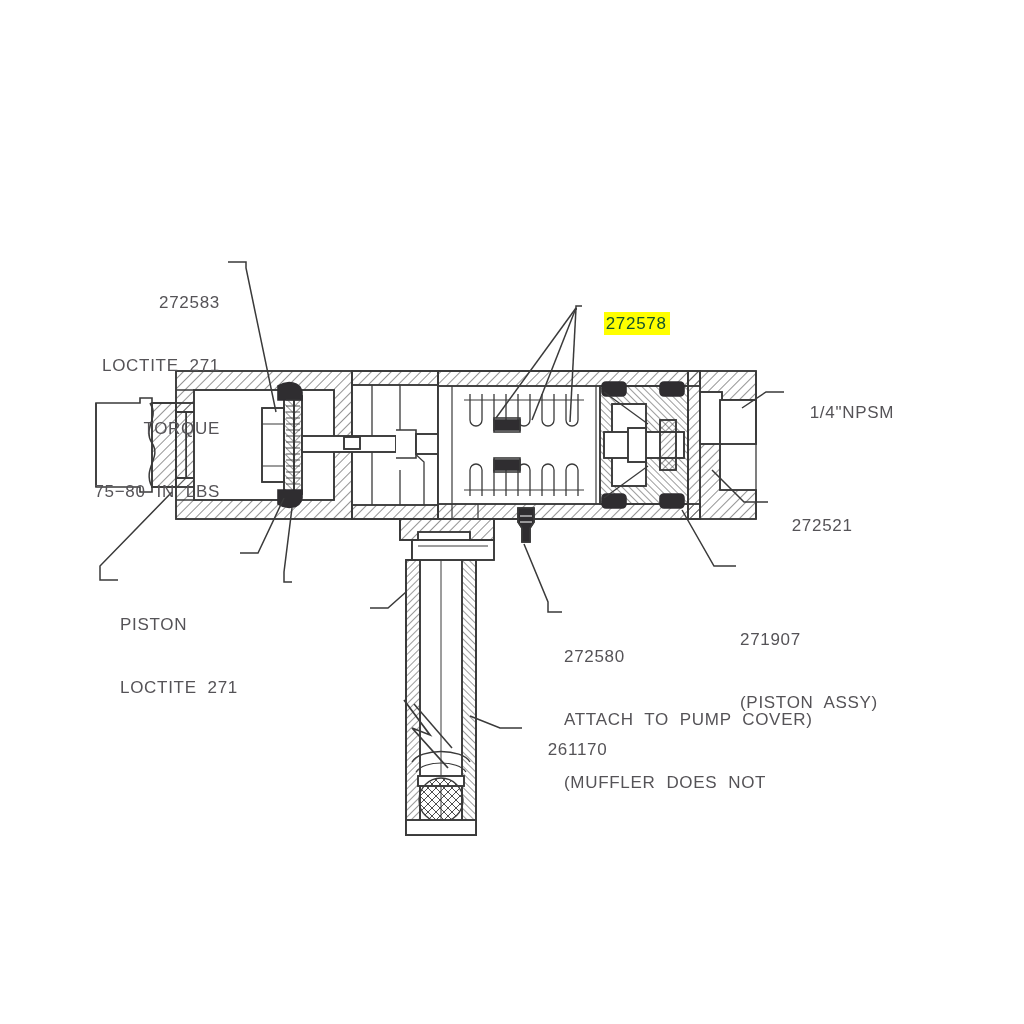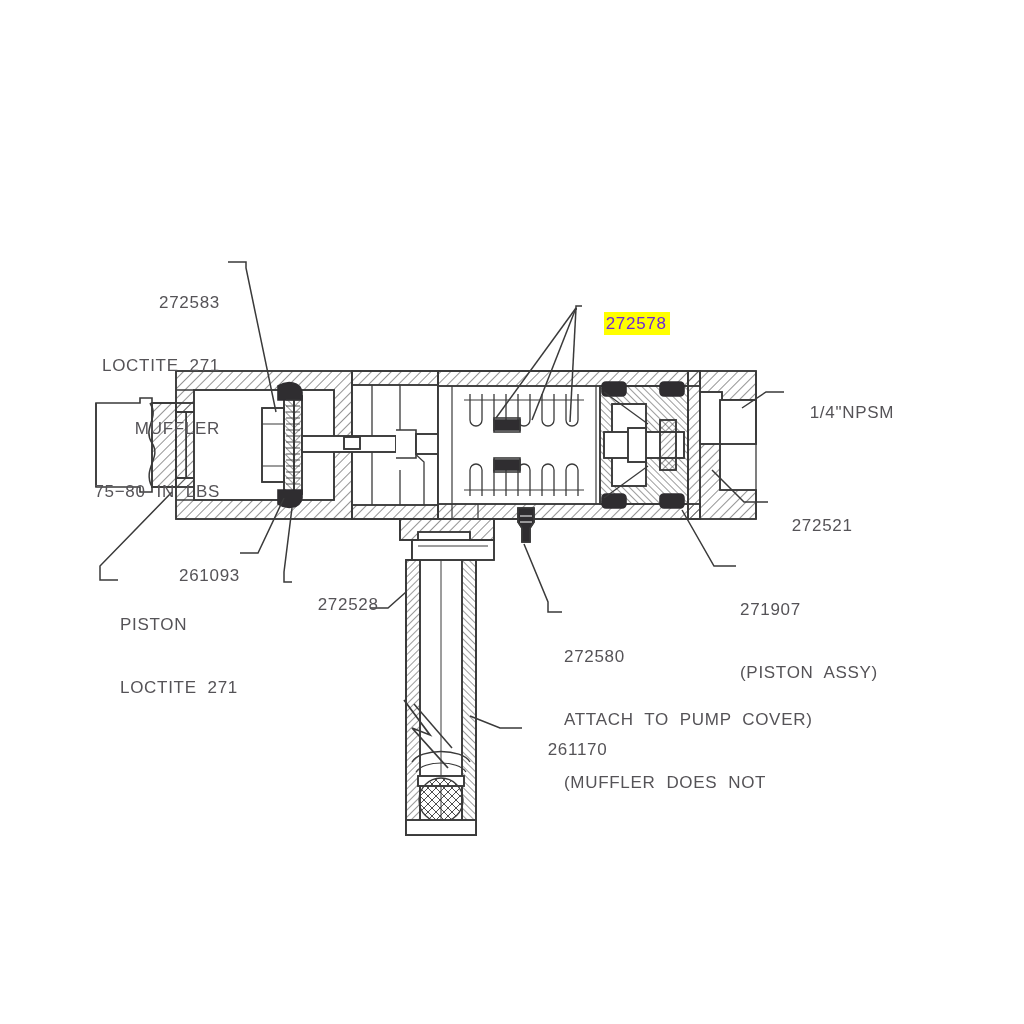--- a/index.html
+++ b/index.html
@@ -28,21 +28,21 @@
     font-family: "Liberation Sans", sans-serif;
     font-size: 17px;
     letter-spacing: 0.7px;
     color: #555357;
     white-space: pre;
     line-height: 21px;
   }
   .lbl.rt { text-align: right; }
   .hl {
     background: #ffff00;
-    color: #6d28d9;
+    color: #14532d;
     padding: 2px 3px 2px 2px;
   }
 </style>
 </head>
 <body>
 
 <div id="page">
 
   <svg id="drawing" viewBox="0 0 1024 1024">
     <defs>
@@ -275,53 +275,47 @@
 
       <path d="M562 612 L548 612 L548 602 L524 544"></path>
 
       <path d="M522 728 L500 728 L470 716"></path>
     </g>
   </svg>
 
   <div class="lbl rt" style="left:40px; top:250px; width:180px;">
     <div>272583</div>
     <div>LOCTITE  271</div>
-    <div>MUFFLER</div>
+    <div>TORQUE</div>
     <div>75−80  IN  LBS</div>
   </div>
 
   <div class="lbl" style="left:582px; top:292px;">
     <span class="hl">272578</span>
   </div>
 
   <div class="lbl" style="left:788px; top:381px;">
     <span>1/4"NPSM</span>
   </div>
 
   <div class="lbl" style="left:770px; top:494px;">
     <span>272521</span>
   </div>
 
-  <div class="lbl" style="left:740px; top:557px;">
+  <div class="lbl" style="left:740px; top:587px;">
     <div>271907</div>
     <div>(PISTON  ASSY)</div>
   </div>
 
-  <div class="lbl rt" style="left:80px; top:544px; width:160px;">
-    <span>261093</span>
-  </div>
 
   <div class="lbl" style="left:120px; top:572px;">
     <div>PISTON</div>
     <div>LOCTITE  271</div>
   </div>
 
-  <div class="lbl" style="left:296px; top:573px;">
-    <span>272528</span>
-  </div>
 
 
   <div class="lbl" style="left:564px; top:604px;">
     <div>272580</div>
     <div>ATTACH  TO  PUMP  COVER)</div>
     <div>(MUFFLER  DOES  NOT</div>
   </div>
 
   <div class="lbl" style="left:526px; top:718px;">
     <span>261170</span>

